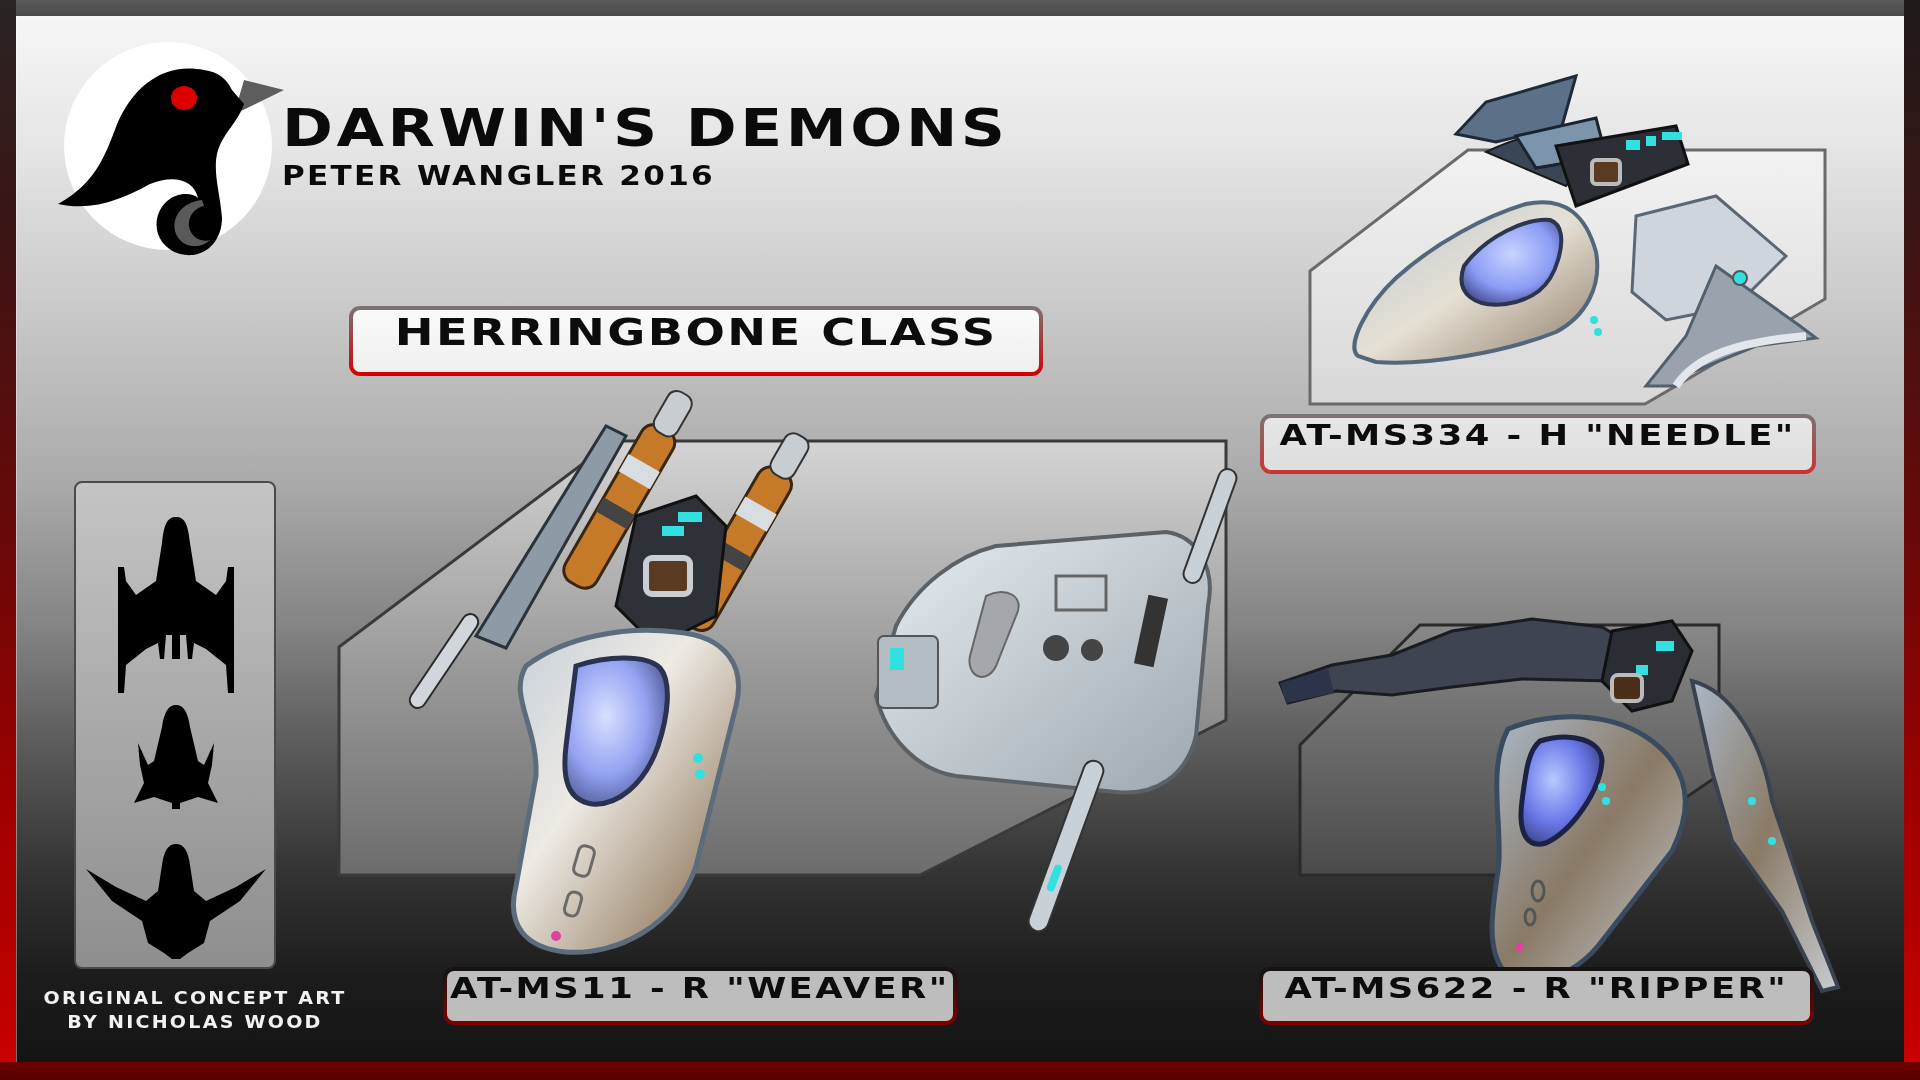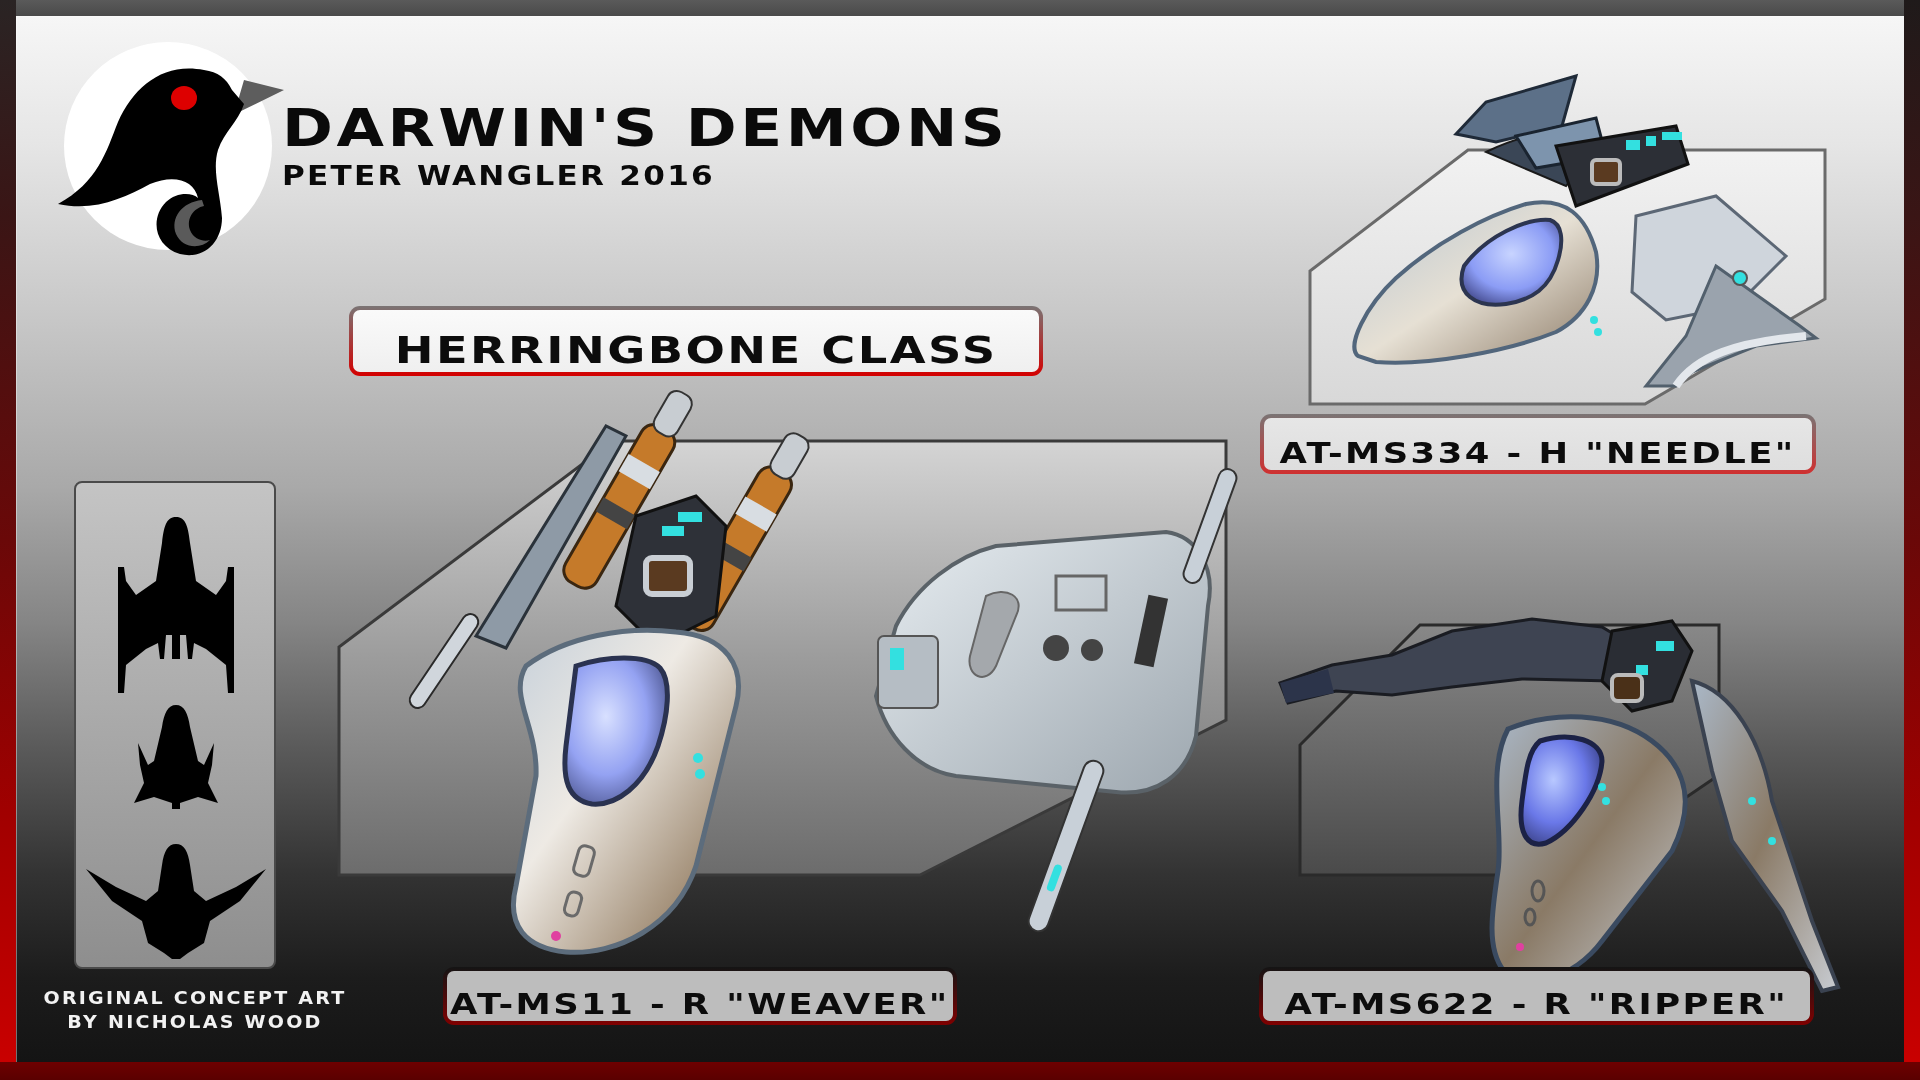--- a/index.html
+++ b/index.html
@@ -12,21 +12,21 @@
   .canvas { position: absolute; left: 16px; top: 16px; width: 1888px; height: 1046px;
     background: linear-gradient(#f6f6f6 0%, #e6e6e6 12%, #c9c9c9 28%, #a9a9a9 45%, #858585 58%, #5a5a5a 70%, #333 82%, #1c1c1c 92%, #141414 100%);
     box-shadow: inset 1px 1px 0 rgba(255,255,255,0.4); overflow: hidden; }
   .title { position: absolute; left: 266px; top: 86px; font-family: "DejaVu Sans", sans-serif; font-weight: bold; font-size: 52px; letter-spacing: 3px; color: #0a0a0a; line-height: 1; transform: scaleX(1.18); transform-origin: left top; }
   .subtitle { position: absolute; left: 266px; top: 146px; font-family: "DejaVu Sans", sans-serif; font-weight: bold; font-size: 27px; letter-spacing: 2px; color: #0a0a0a; line-height: 1; transform: scaleX(1.15); transform-origin: left top; }
   .label-wrap { position: absolute; border-radius: 11px; padding: 4px; box-sizing: border-box; }
   .wrap-class { left: 333px; top: 290px; width: 694px; height: 70px; background: linear-gradient(#7a7474, #d40000); }
   .wrap-needle { left: 1244px; top: 398px; width: 556px; height: 60px; background: linear-gradient(#7a7474, #d03030); }
   .wrap-weaver { left: 427px; top: 951px; width: 514px; height: 58px; background: linear-gradient(#141414, #800000); }
   .wrap-ripper { left: 1243px; top: 951px; width: 555px; height: 58px; background: linear-gradient(#141414, #800000); }
-  .inner { width: 100%; height: 100%; border-radius: 7px; display: flex; align-items: flex-end; justify-content: center; font-weight: bold; color: #0c0c0c; white-space: nowrap; letter-spacing: 2px; }
+  .inner { width: 100%; height: 100%; border-radius: 7px; display: flex; align-items: flex-start; justify-content: center; font-weight: bold; color: #0c0c0c; white-space: nowrap; letter-spacing: 2px; }
   .inner-class { background: linear-gradient(#fafafa, #efefef); font-size: 38px; }
   .inner-needle { background: linear-gradient(#e6e6e6, #dedede); font-size: 29px; }
   .inner-weaver { background: #bdbdbd; font-size: 29px; }
   .inner-ripper { background: #bdbdbd; font-size: 29px; }
   .stretch { display: inline-block; transform: scaleX(1.22); }
   .sil-panel { position: absolute; left: 58px; top: 465px; width: 202px; height: 488px; border-radius: 8px;
     background: linear-gradient(#c4c4c4, #8e8e8e); border: 2px solid #4a4a4a; box-sizing: border-box; }
   .credit { position: absolute; left: 14px; width: 330px; text-align: center; color: #f2f2f2; font-weight: bold; font-size: 17px; letter-spacing: 2px; line-height: 1; transform: scaleX(1.12); transform-origin: center; }
   .credit1 { top: 974px; }
   .credit2 { top: 998px; }

